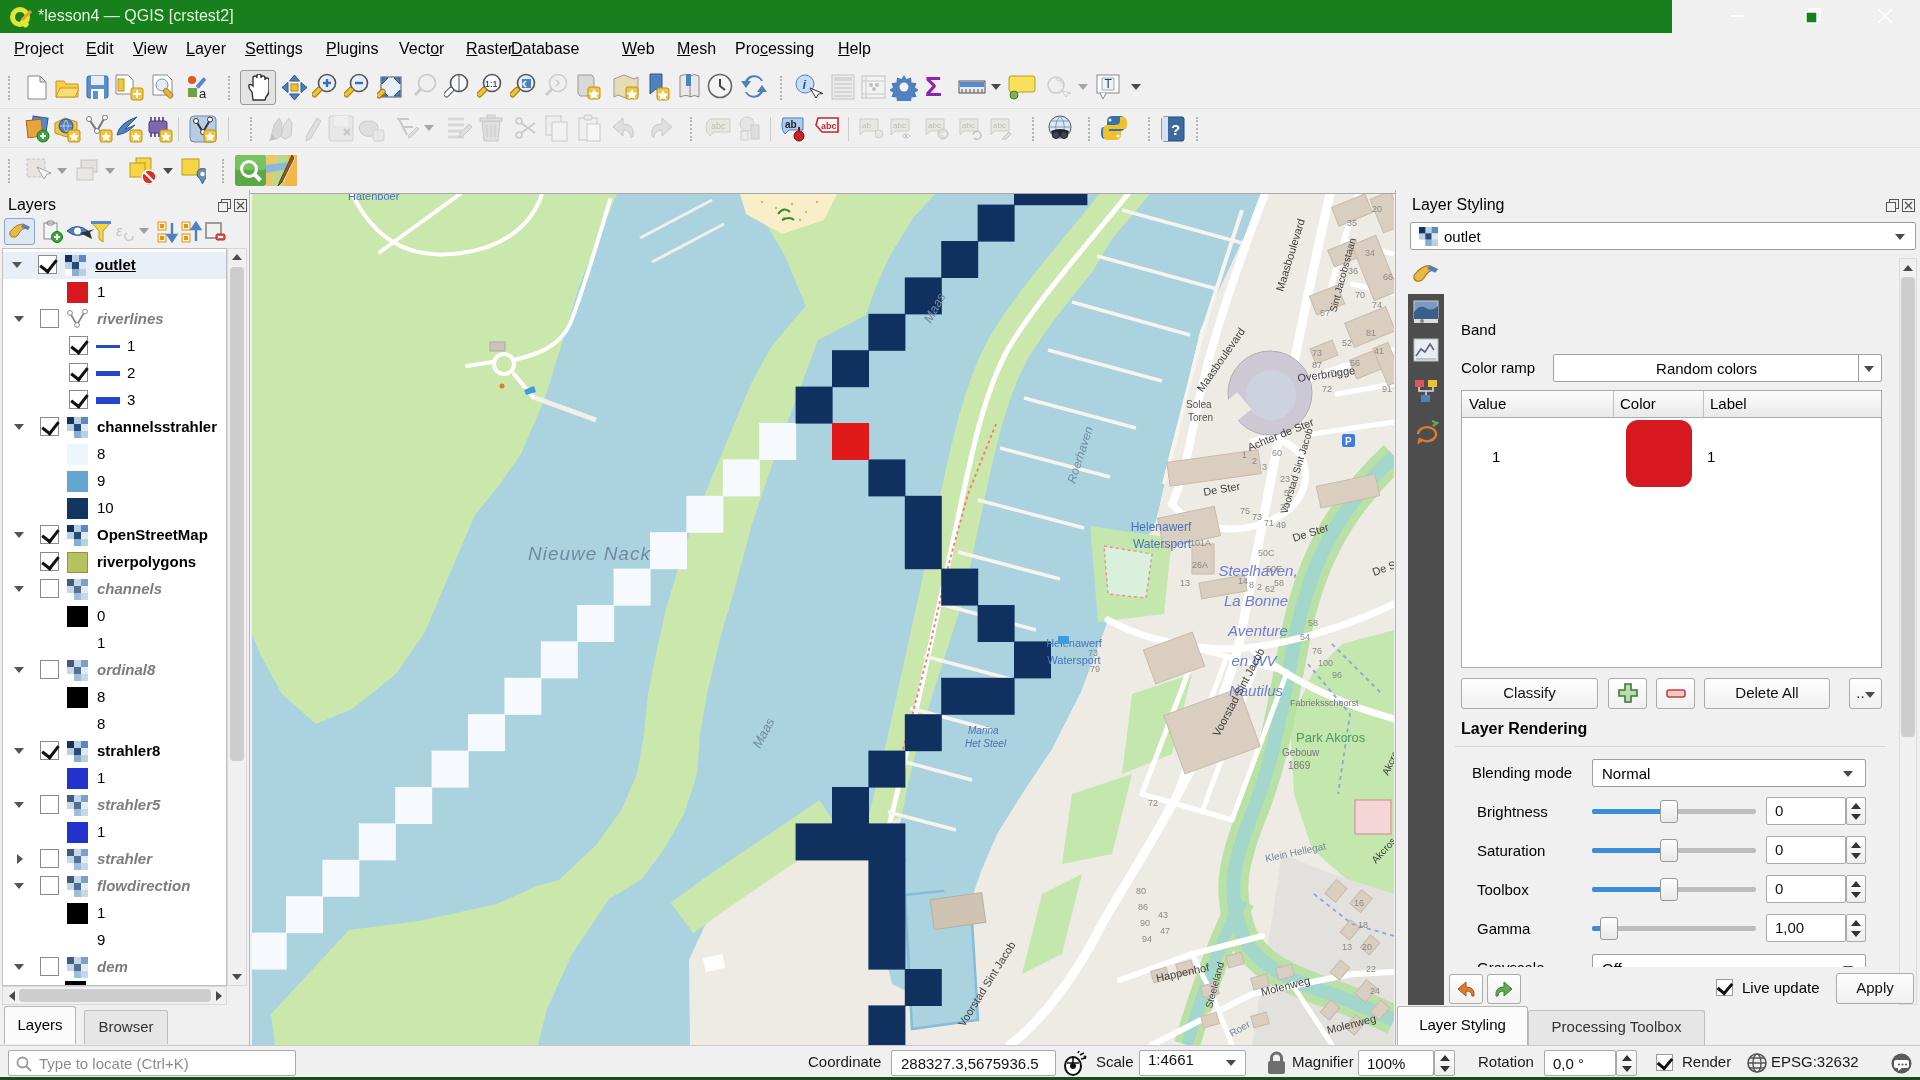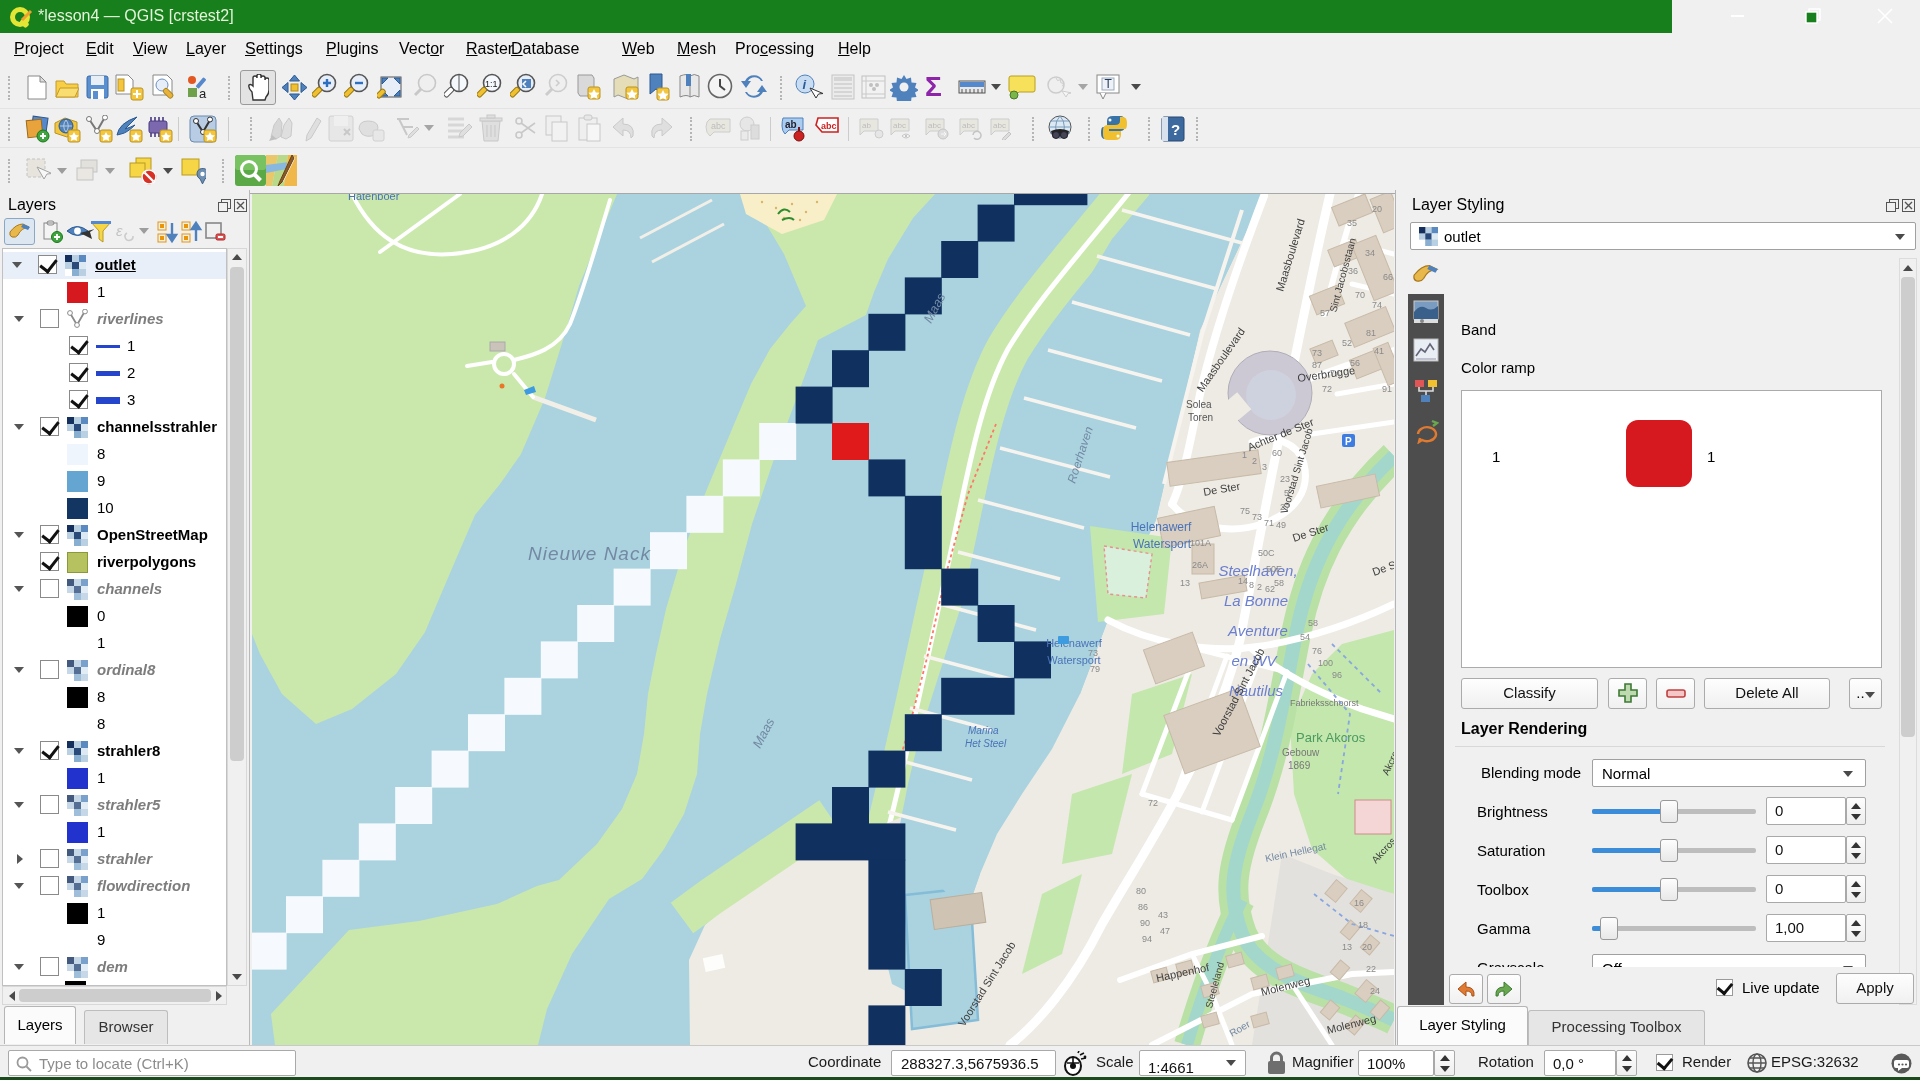--- a/index.html
+++ b/index.html
@@ -1107,38 +1107,50 @@
 </div>
 
 <div class="ab" style="left:504px;top:68px;width:18px;height:747px;background:#f0f0f0;border:1px solid #dcdcdc">
   <div class="arrow-dn" style="left:3px;top:6px;transform:rotate(180deg)"></div>
   <div class="ab" style="left:1px;top:18px;width:14px;height:460px;background:#cdcdcd;border-radius:4px"></div>
   <div class="arrow-dn" style="left:3px;top:732px"></div>
 </div>
 
 <div class="ab" style="left:66px;top:131px">Band</div>
 <div class="ab" style="left:66px;top:169px">Color ramp</div>
+<div class="combo" style="left:158px;top:164px;width:329px;height:28px">
+      <span class="ab" style="left:0;top:5px;width:305px;text-align:center">Random colors</span>
+      <div class="ab" style="left:304px;top:0;width:24px;height:26px;border-left:1px solid #a0a0a0"></div>
+      <div class="arrow-dn" style="left:310px;top:11px"></div>
+    </div>
 
 <div class="ab" style="left:66px;top:200px;width:421px;height:278px;border:1px solid #ababab;background:#fff">
+  <div class="ab" style="left:0;top:0;width:419px;height:27px;background:linear-gradient(#fdfdfd,#e9e9e9);border-bottom:1px solid #ababab">
+    <span class="ab" style="left:7px;top:4px">Value</span>
+        <span class="ab" style="left:158px;top:4px">Color</span>
+        <span class="ab" style="left:248px;top:4px">Label</span>
+    <div class="ab" style="left:151px;top:0;width:1px;height:27px;background:#c0c0c0"></div>
+    <div class="ab" style="left:241px;top:0;width:1px;height:27px;background:#c0c0c0"></div>
+  </div>
   <span class="ab" style="left:30px;top:57px">1</span>
   <div class="ab" style="left:164px;top:29px;width:66px;height:67px;background:#d6191f;border-radius:12px"></div>
   <span class="ab" style="left:245px;top:57px">1</span>
 </div>
 <div class="btn" style="left:66px;top:488px;width:137px;height:31px;padding-top:5px">Classify</div>
 <div class="btn" style="left:213px;top:488px;width:39px;height:31px"><svg width="22" height="22" style="margin-top:3px" viewBox="0 0 22 22">
         <path d="M8 2 h6 v6 h6 v6 h-6 v6 h-6 v-6 h-6 v-6 h6 z" fill="#bfd9b0" stroke="#3d7a33" stroke-width="1.6"></path>
       </svg></div>
 <div class="btn" style="left:261px;top:488px;width:39px;height:31px"><svg width="22" height="22" style="margin-top:3px" viewBox="0 0 22 22">
         <rect x="2" y="8" width="18" height="7" rx="2" fill="#f4c7c7" stroke="#c04040" stroke-width="1.6"></rect>
       </svg></div>
 <div class="btn" style="left:309px;top:488px;width:126px;height:31px;padding-top:5px">Delete All</div>
 <div class="btn" style="left:454px;top:488px;width:33px;height:31px;padding-top:5px">..<span style="display:inline-block;width:0;height:0;border-left:5px solid transparent;border-right:5px solid transparent;border-top:6px solid #4a4a4a"></span></div>
 <div class="ab bd" style="left:66px;top:530px;font-size:16px">Layer Rendering</div>
 <div class="ab" style="left:60px;top:556px;width:430px;height:221px;border-top:1px solid #d8d8d8;overflow:hidden">
-  <div class="ab" style="left:26px;top:17px">Blending mode</div>
+  <div class="ab" style="left:17px;top:17px">Blending mode</div>
   <div class="combo" style="left:137px;top:12px;width:274px;height:28px">
         <span class="ab" style="left:9px;top:5px">Normal</span>
         <div class="arrow-dn" style="left:250px;top:11px"></div>
       </div>
   <div class="ab" style="left:22px;top:56px">Brightness</div>
   <div class="ab" style="left:137px;top:62px;width:164px;height:5px;background:#bdbdbd;border-radius:2px"></div>
   <div class="ab" style="left:137px;top:62px;width:70px;height:5px;background:#3b8dda;border-radius:2px"></div>
   <div class="ab" style="left:205px;top:53px;width:18px;height:23px;background:linear-gradient(#fdfdfd,#e8e8e8);border:1px solid #999;border-radius:3px"></div>
   <div class="inp" style="left:311px;top:50px;width:80px;height:28px;padding:4px 0 0 8px">0</div>
   <div class="ab" style="left:391px;top:50px;width:20px;height:28px;background:linear-gradient(#fdfdfd,#eee);border:1px solid #a9a9a9;border-radius:2px">
@@ -1202,21 +1214,21 @@
 <span class="lb" style="left:808px">Coordinate</span>
 <div class="inp" style="left:891px;top:4px;width:165px;height:26px;padding:4px 0 0 9px">288327.3,5675936.5</div>
 <svg class="ab" style="left:1061px;top:5px" width="26" height="26" viewBox="0 0 26 26">
       <ellipse cx="12" cy="15" rx="8" ry="9" fill="#fff" stroke="#111" stroke-width="2"></ellipse>
       <path d="M12 6 v7 M6 12 h12" stroke="#111" stroke-width="1.6"></path>
       <circle cx="12" cy="15" r="3" fill="#111"></circle>
       <path d="M19 4 l4-2 M20 8 l5-1 M17 2 l1-2" stroke="#111" stroke-width="1.6"></path>
       <circle cx="24" cy="6" r="1.4" fill="#111"></circle>
     </svg>
 <span class="lb" style="left:1096px">Scale</span>
-<div class="inp" style="left:1139px;top:4px;width:107px;height:26px;padding:8px 0 0 8px">1:4661<div class="arrow-dn" style="left:86px;top:9px"></div></div>
+<div class="inp" style="left:1139px;top:4px;width:107px;height:26px;padding:0 0 0 8px">1:4661<div class="arrow-dn" style="left:86px;top:9px"></div></div>
 <svg class="ab" style="left:1266px;top:4px" width="21" height="26" viewBox="0 0 21 26">
       <rect x="2" y="11" width="17" height="13" rx="2" fill="#6e6e6e"></rect>
       <path d="M5.5 11 v-3 a5 5 0 0 1 10 0 v3" fill="none" stroke="#6e6e6e" stroke-width="3"></path>
     </svg>
 <span class="lb" style="left:1292px">Magnifier</span>
 <div class="inp" style="left:1358px;top:4px;width:76px;height:26px;padding:4px 0 0 8px">100%</div>
 <div class="ab" style="left:1434px;top:4px;width:21px;height:26px;background:linear-gradient(#fdfdfd,#eee);border:1px solid #a9a9a9;border-radius:2px">
       <div class="arrow-dn" style="left:5px;top:4px;transform:rotate(180deg);border-top-color:#333"></div>
       <div class="arrow-dn" style="left:5px;top:15px;border-top-color:#333"></div>
     </div>

